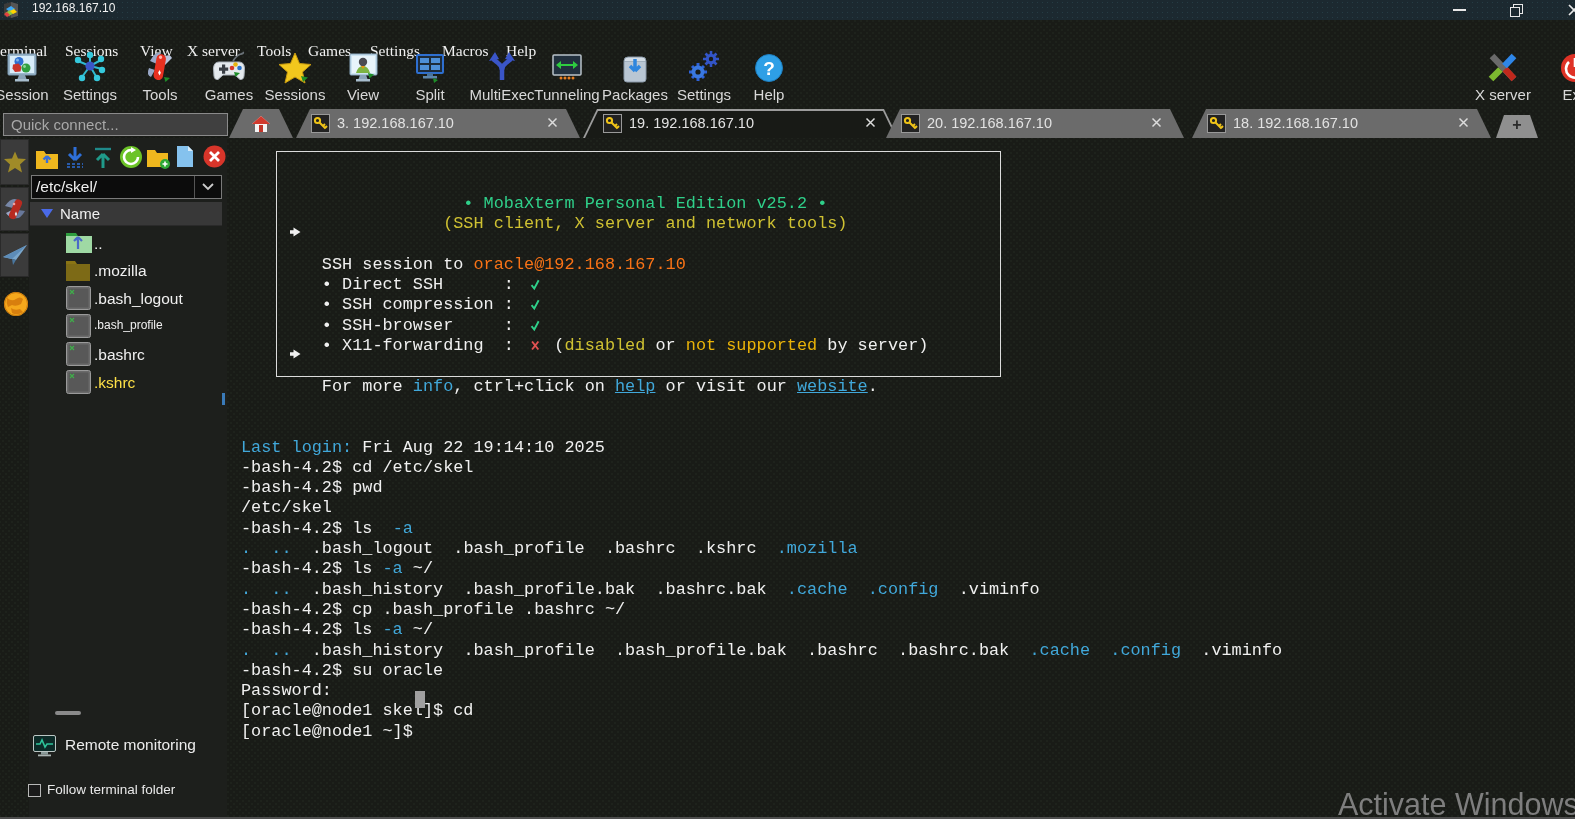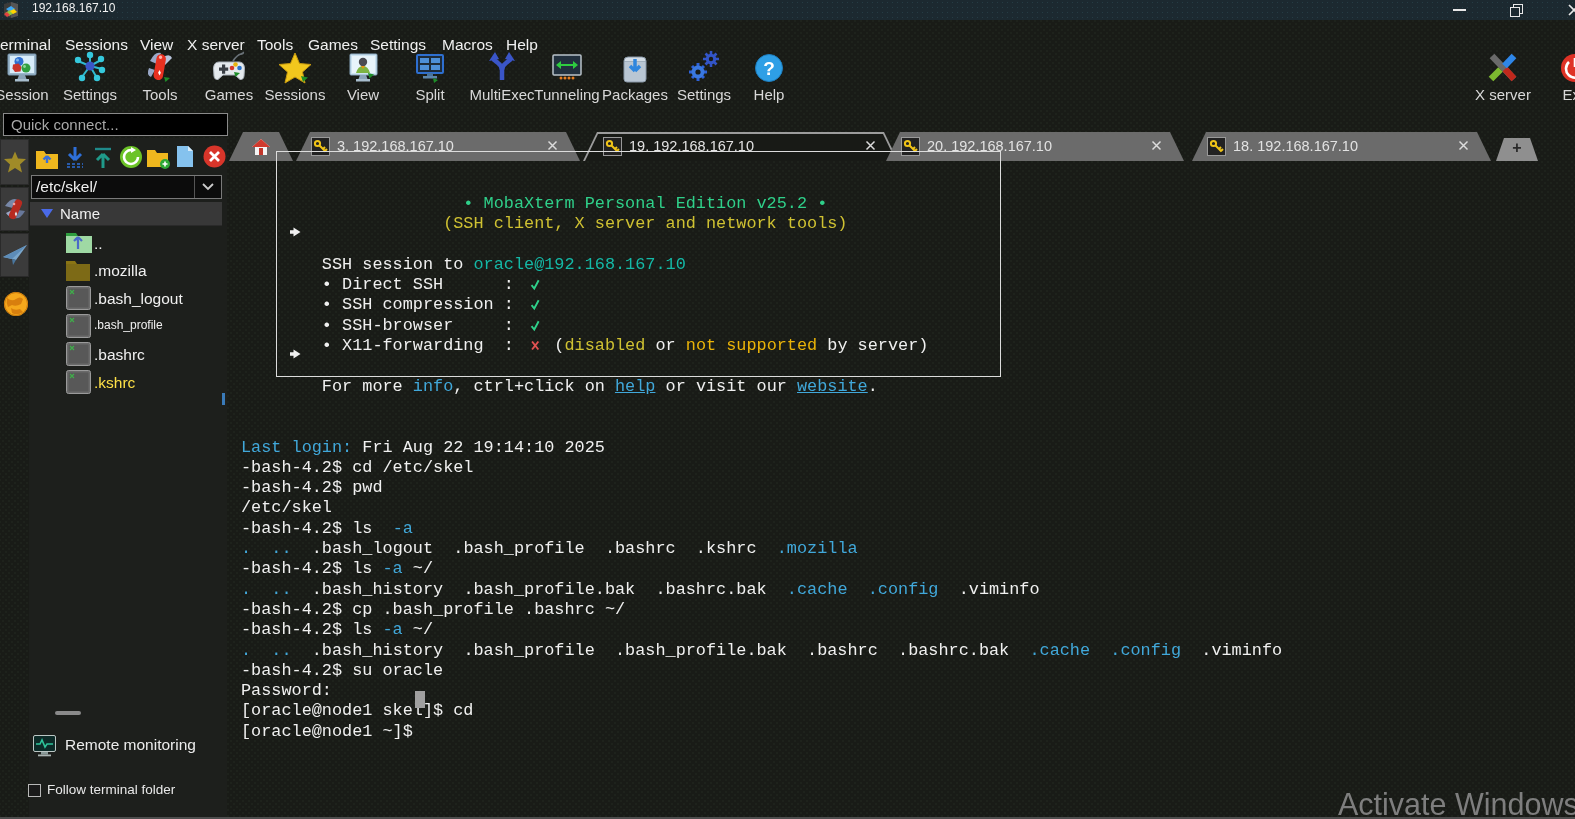--- a/index.html
+++ b/index.html
@@ -4,49 +4,49 @@
 html,body{margin:0;padding:0;width:1575px;height:819px;overflow:hidden;background:#191b17;}
 body{background-image:radial-gradient(circle,#1e221c 0.8px,transparent 1px),radial-gradient(circle,#1e221c 0.8px,transparent 1px);background-size:6px 6px;background-position:0 0,3px 3px;}
 body{font-family:"Liberation Sans",sans-serif;position:relative;}
 .abs{position:absolute;}
 
 #titlebar{left:0;top:0;width:1575px;height:20px;background:#1c2930;
  background-image:radial-gradient(circle,#253c44 0.7px,transparent 0.9px);background-size:5px 5px;}
 #titletxt{left:32px;top:1px;color:#f2f2f2;font-size:12px;}
 
 #menubar{left:0;top:20px;width:1575px;height:28px;color:#f0f0f0;font-size:15.5px;}
-.mi{position:absolute;top:16px;}
+.mi{position:absolute;top:22px;font-family:Liberation Serif, serif;}
 
 #toolbar{left:0;top:48px;width:1575px;height:60px;}
 .tbi{position:absolute;top:2px;width:68px;text-align:center;color:#d8d8d8;font-size:15px;}
 .tbi .ic{height:36px;display:flex;align-items:center;justify-content:center;}
 .tbi .lb{margin-top:0px;}
 
 #tabbar{left:0;top:108px;width:1575px;height:30px;}
-#qc{left:3px;top:5px;width:216px;height:21px;background:#000000;border:1px solid #8a8a8a;color:#a8a8a8;font-size:15px;line-height:21px;padding-left:7px;}
-.tab{position:absolute;top:1px;height:29px;margin-top:23px;}
+#qc{left:3px;top:5px;width:216px;height:21px;background:#404040;border:1px solid #8a8a8a;color:#a8a8a8;font-size:15px;line-height:21px;padding-left:7px;}
+.tab{position:absolute;top:1px;height:29px;}
 .tshape{position:absolute;left:0;top:0;width:100%;height:100%;clip-path:polygon(14px 0,calc(100% - 14px) 0,100% 100%,0 100%);}
 .tab .fill{background:#6b6b6b;}
 .tab.active .fill{background:#9c9c9c;}
 .tab.active .fill2{position:absolute;left:2px;top:2px;width:calc(100% - 4px);height:calc(100% - 2px);clip-path:polygon(13px 0,calc(100% - 13px) 0,100% 100%,0 100%);background:#181a16;}
 .tab .key{position:absolute;left:15px;top:5px;width:19px;height:19px;background:#222;border:1px solid #999;box-sizing:border-box;}
 .tab.active .key{left:20px;}
 .tab .tl{position:absolute;left:41px;top:6px;font-size:14.5px;color:#e2e2e2;}
 .tab.active .tl{left:46px;}
 .tab .cx{position:absolute;right:22px;top:8px;line-height:0;}
 
 #sidebar{left:0;top:138px;width:227px;height:681px;border-right:1px solid #2e2e2e;box-sizing:border-box;}
 #term{left:227px;top:138px;width:1348px;height:681px;}
 #bannerbox{position:absolute;left:49px;top:13px;width:723px;height:224px;border:1px solid #dcdcdc;}
 pre{margin:0;font-family:"Liberation Mono",monospace;font-size:16.85px;line-height:20.3px;}
 #tpre{position:absolute;left:14px;top:24px;color:#f0f0f0;margin-top:32px;}
 .cy{color:#41a8da;}
 .gr{color:#2fd08a;}
 .ye{color:#cfc132;}
-.ma{color:#14b8a6;}
+.ma{color:#f97316;}
 .re{color:#eab308;}
 .ul{text-decoration:underline;}
 svg.ckk{width:10.11px;height:14px;vertical-align:-2px;position:relative;left:6px;}
 #cursor{position:absolute;left:188px;top:553px;width:10px;height:17px;background:#9f9f9f;}
 #watermark{left:1338px;top:787px;color:#7e7e7e;font-size:30.5px;white-space:nowrap;}
 </style></head>
 <body>
 <div id="titlebar" class="abs"></div>
 <svg class="abs" style="left:2px;top:1px" width="18" height="18" viewBox="0 0 18 18">
     <path d="M2 3 L9 1 L9 17 L2 15 Z" fill="#3b3b3b"></path>

